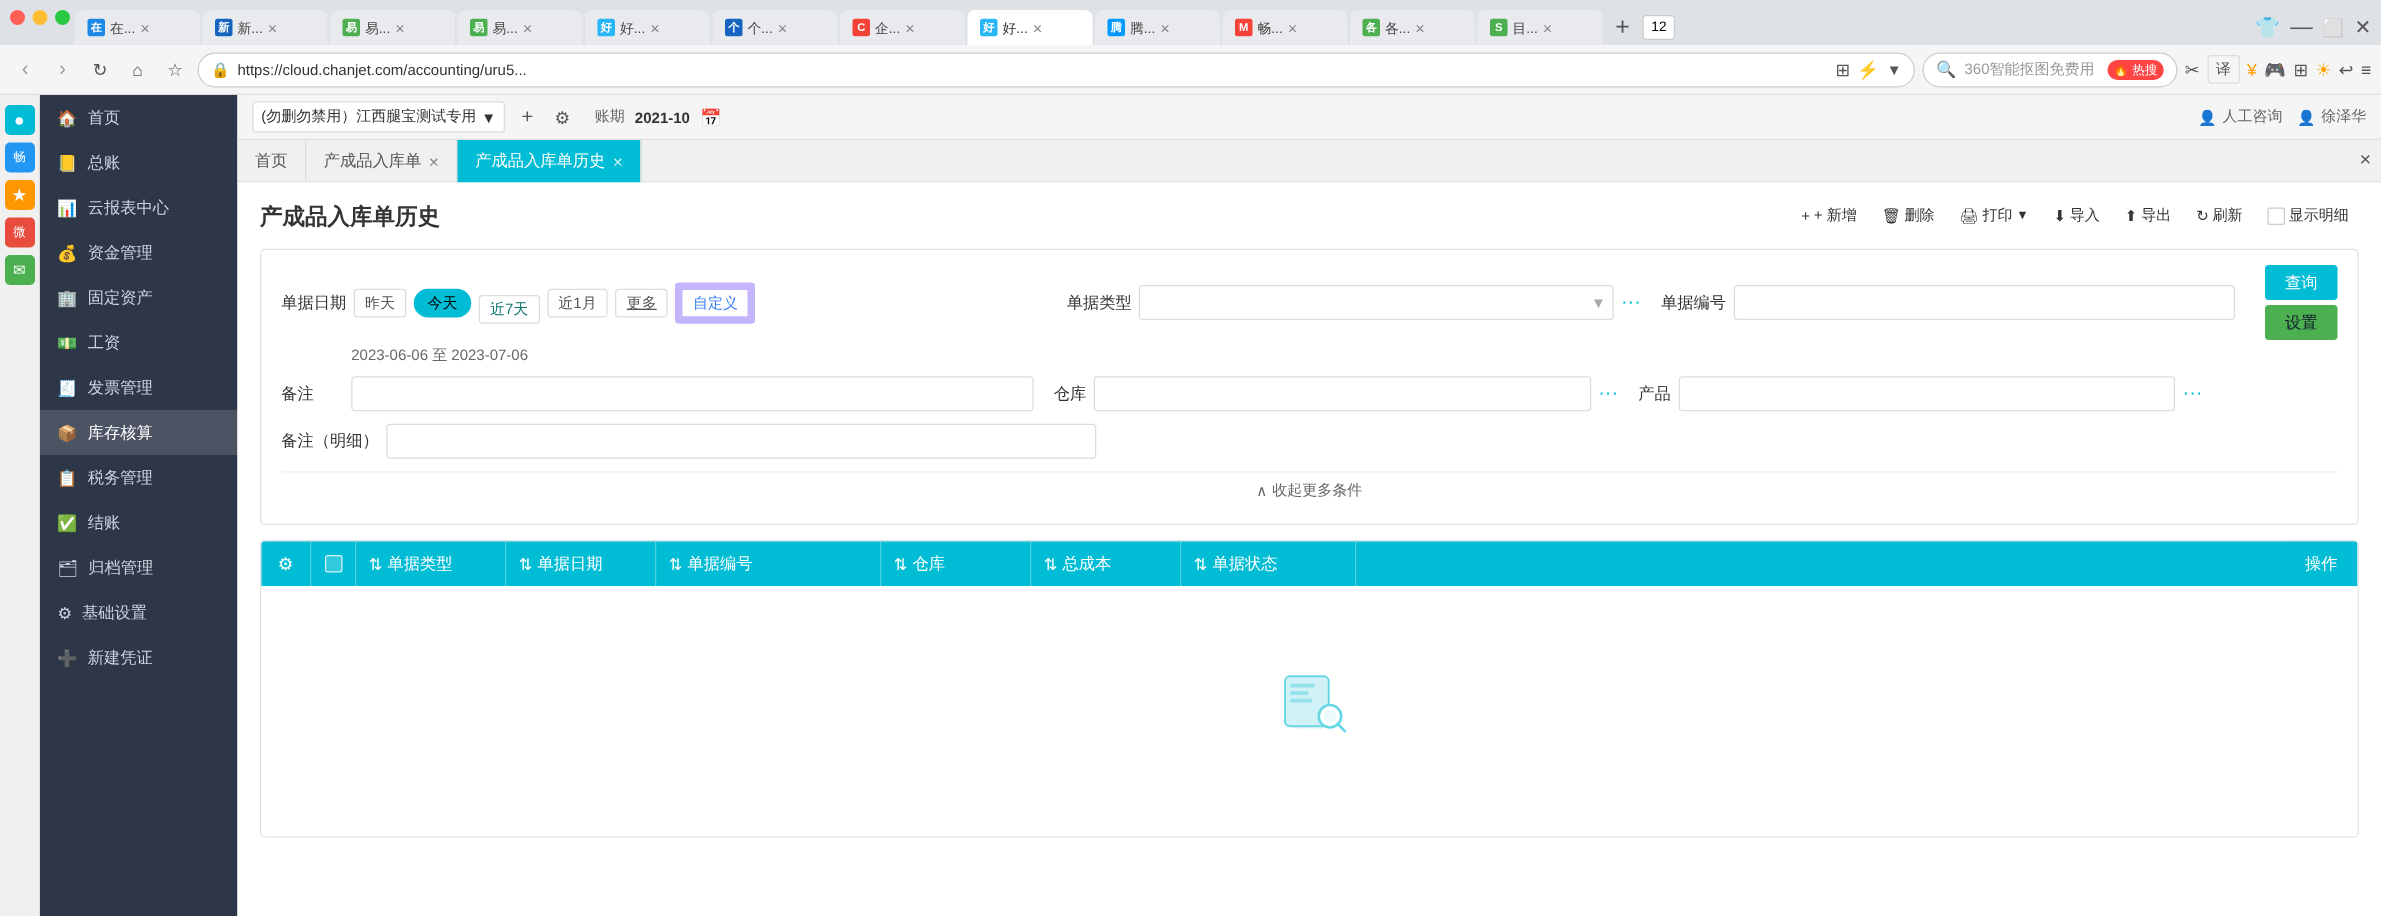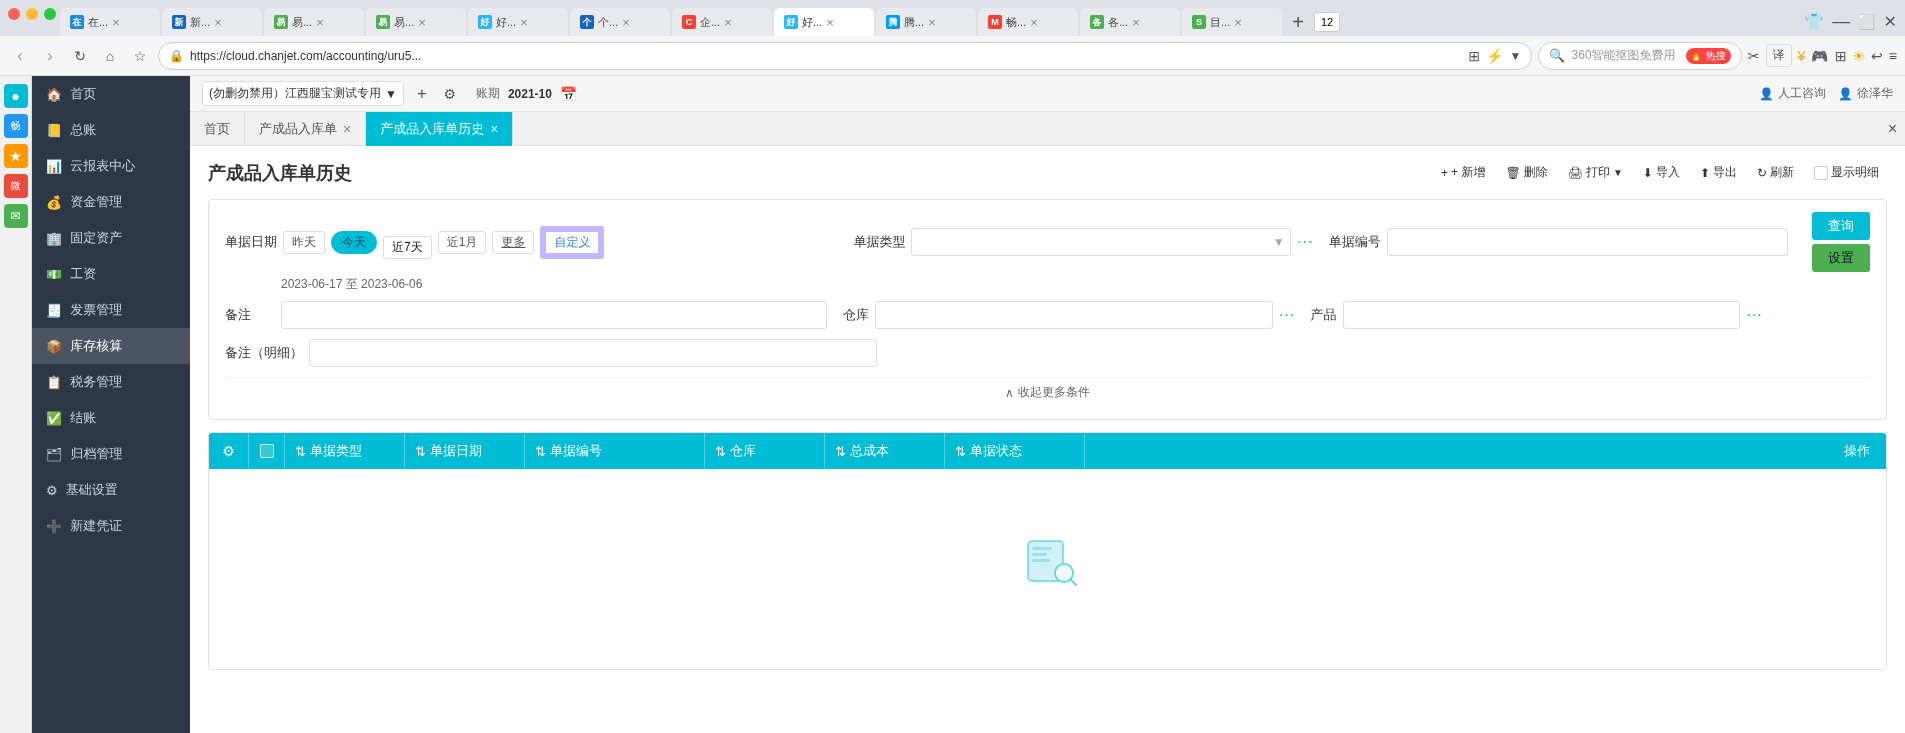--- a/index.html
+++ b/index.html
@@ -265,22 +265,22 @@
         </div>
       </div>
 
       <div style="border:1px solid #e0e0e0;border-radius:4px;padding:12px 16px;margin-bottom:12px;background:#fff;position:relative;">
 
         <div style="display:flex;align-items:center;gap:16px;margin-bottom:10px;">
 
           <div style="display:flex;align-items:center;gap:6px;flex:2;">
             <span style="font-size:13px;color:#333;white-space:nowrap;min-width:50px;">单据日期</span>
             <div style="padding:2px 8px;font-size:12px;cursor:pointer;border:1px solid #ddd;border-radius:3px;color:#555;background:white;">昨天</div>
-            <div style="padding:2px 10px;font-size:12px;cursor:pointer;border:1px solid #00bcd4;border-radius:12px;color:#0c4a6e;background:#00bcd4;">今天</div>
-            <div style="padding:2px 8px;font-size:12px;cursor:pointer;border:1px solid #ddd;border-radius:3px;color:#0f172a;background:white;margin-top:10px;">近7天</div>
+            <div style="padding:2px 10px;font-size:12px;cursor:pointer;border:1px solid #00bcd4;border-radius:12px;color:#000000;background:#00bcd4;">今天</div>
+            <div style="padding:2px 8px;font-size:12px;cursor:pointer;border:1px solid #ddd;border-radius:3px;color:#0f766e;background:white;margin-top:10px;">近7天</div>
             <div style="padding:2px 8px;font-size:12px;cursor:pointer;border:1px solid #ddd;border-radius:3px;color:#555;background:white;">近1月</div>
             <div style="padding:2px 8px;font-size:12px;cursor:pointer;border:1px solid #ddd;border-radius:3px;color:#555;background:white;text-decoration:underline;">更多</div>
             <div style="padding:2px 8px;font-size:12px;cursor:pointer;border:6px solid #c4b5fd;border-radius:3px;color:#3b82f6;background:white;">自定义</div>
           </div>
 
           <div style="display:flex;align-items:center;gap:6px;flex:1.5;">
             <span style="font-size:13px;color:#333;white-space:nowrap;">单据类型</span>
             <div style="flex:1;display:flex;align-items:center;position:relative;">
               <select style="flex:1;height:28px;border:1px solid #ddd;border-radius:3px;padding:0 24px 0 8px;font-size:12px;appearance:none;background:white;"></select>
               <span style="position:absolute;right:6px;color:#aaa;font-size:12px;pointer-events:none;">▼</span>
@@ -293,21 +293,21 @@
             <input style="flex: 1 1 0%; height: 28px; border: 1px solid rgb(221, 221, 221); border-radius: 3px; padding: 0px 8px; font-size: 12px;" type="text">
           </div>
 
           <div style="display:flex;flex-direction:column;gap:4px;margin-left:8px;">
             <button style="background:#00bcd4;color:white;border:none;padding:5px 16px;border-radius:3px;cursor:pointer;font-size:13px;">查询</button>
             <button style="background:#4CAF50;color:#0f172a;border:none;padding:5px 16px;border-radius:3px;cursor:pointer;font-size:13px;">设置</button>
           </div>
         </div>
 
         <div style="padding-left:56px;margin-top:-6px;margin-bottom:8px;">
-          <span style="font-size:12px;color:#666;">2023-06-17 至 2023-06-06</span>
+          <span style="font-size:12px;color:#666;">2023-06-06 至 2023-07-06</span>
         </div>
 
         <div style="display:flex;align-items:center;gap:16px;margin-bottom:10px;">
           <div style="display:flex;align-items:center;gap:6px;flex:2;">
             <span style="font-size:13px;color:#333;white-space:nowrap;min-width:50px;">备注</span>
             <input style="flex: 1 1 0%; height: 28px; border: 1px solid rgb(221, 221, 221); border-radius: 3px; padding: 0px 8px; font-size: 12px;" type="text">
           </div>
           <div style="display:flex;align-items:center;gap:6px;flex:1.5;">
             <span style="font-size:13px;color:#333;white-space:nowrap;">仓库</span>
             <input style="flex: 1 1 0%; height: 28px; border: 1px solid rgb(221, 221, 221); border-radius: 3px; padding: 0px 8px; font-size: 12px;" type="text">

